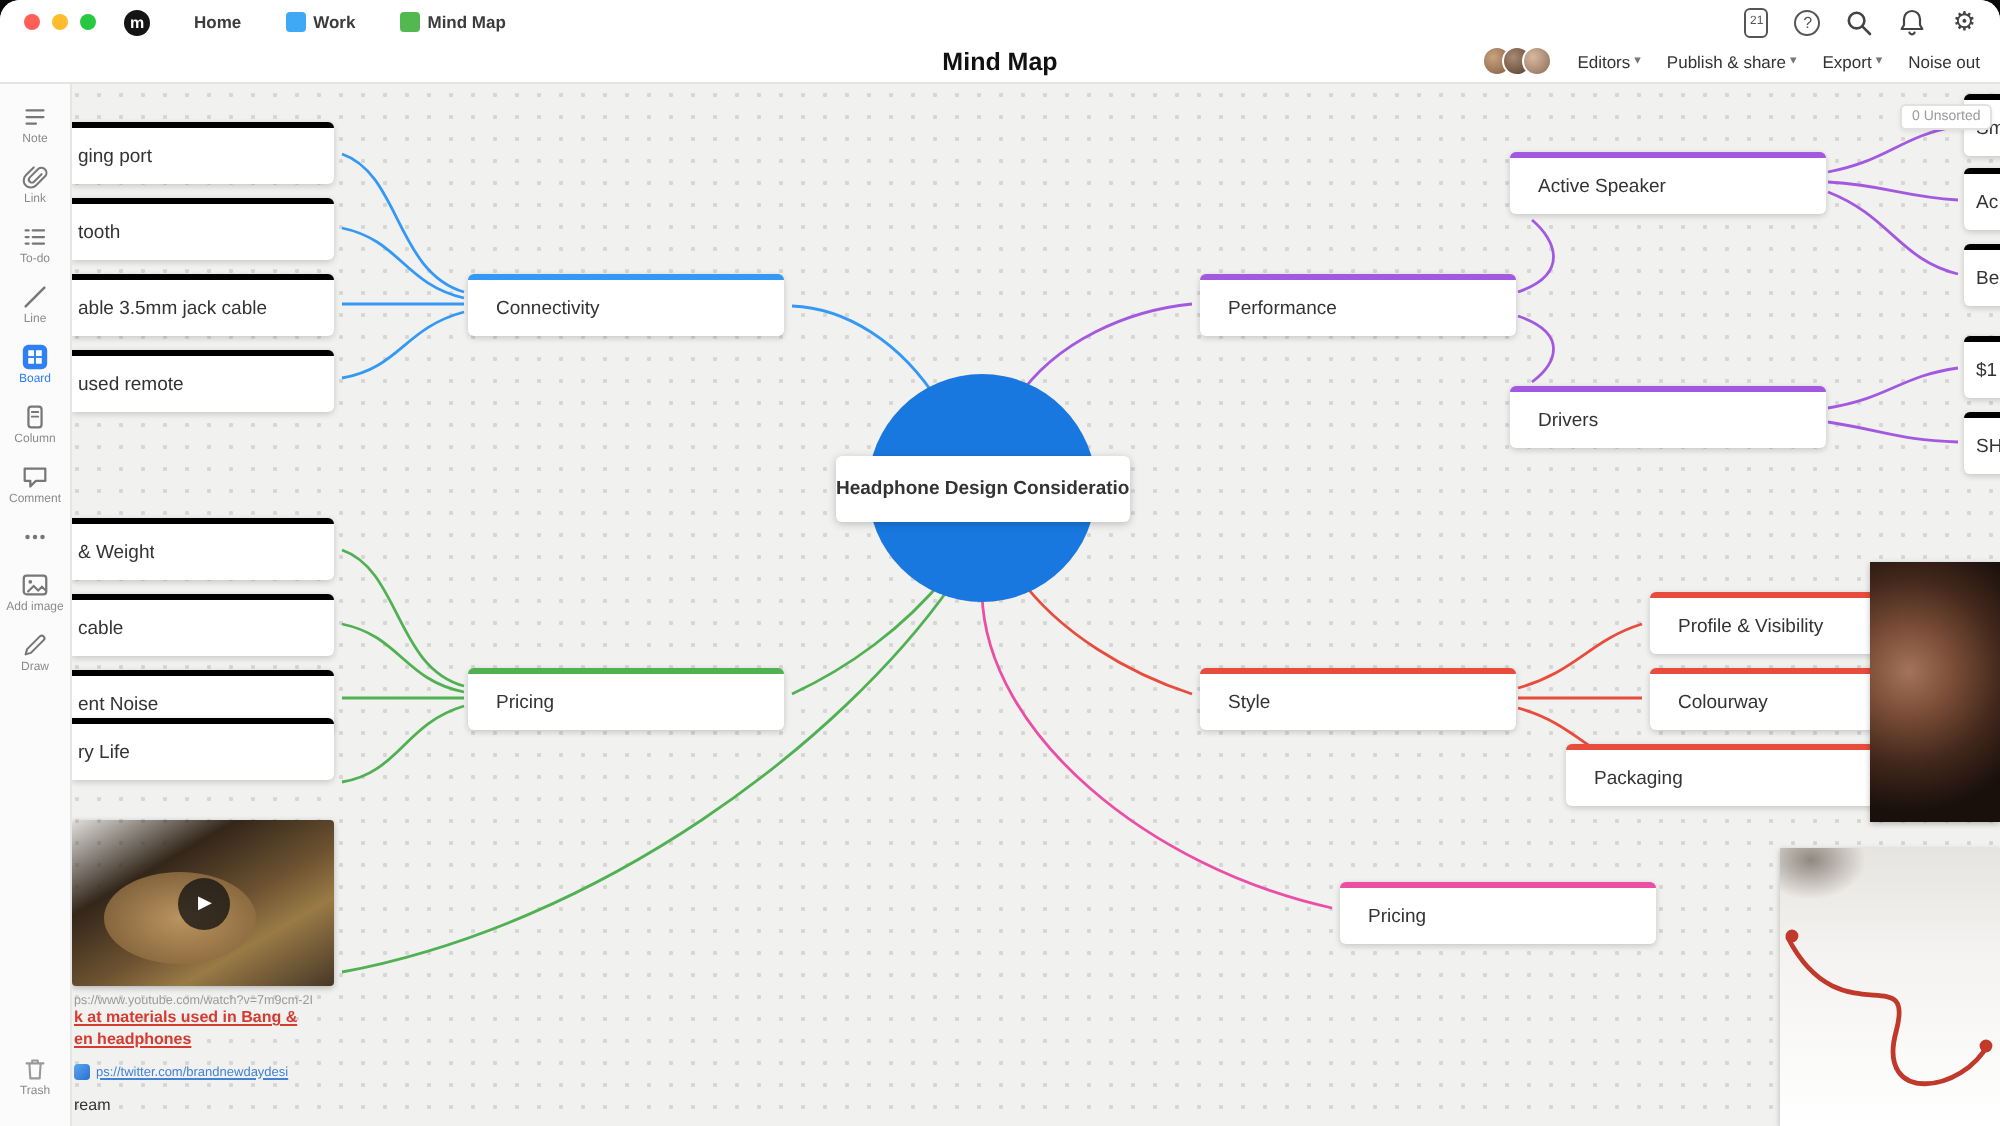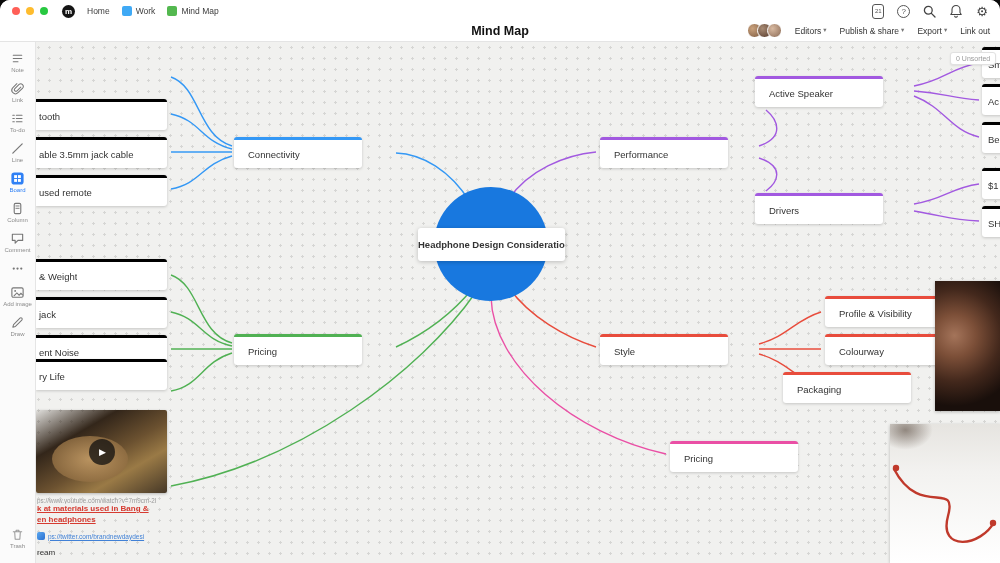--- a/index.html
+++ b/index.html
@@ -5,21 +5,21 @@
   *{margin:0;padding:0;box-sizing:border-box}
   html,body{width:1000px;height:563px;overflow:hidden;background:#0a0a0a;font-family:"Liberation Sans",sans-serif}
   .window{position:relative;width:1000px;height:563px;border-radius:10px 10px 0 0;overflow:hidden;background:#fff}
 
   
   .topbar{position:absolute;top:0;left:0;right:0;height:42px;background:#fff;border-bottom:1px solid #e4e4e4;z-index:30}
   .row1{position:absolute;top:0;left:0;right:0;height:22px;display:flex;align-items:center;padding:0 12px}
   .tl{width:8px;height:8px;border-radius:50%;margin-right:6px;display:inline-block}
   .tl.red{background:#ff5f57}.tl.yel{background:#febc2e}.tl.grn{background:#28c840}
   .logo{width:13px;height:13px;border-radius:50%;background:#141414;color:#fff;font-size:8px;font-weight:bold;display:flex;align-items:center;justify-content:center;margin-left:8px}
-  .crumb{display:flex;align-items:center;gap:4px;margin-left:12px;font-size:8.5px;font-weight:normal;color:#3c3c3c;cursor:pointer}
+  .crumb{display:flex;align-items:center;gap:4px;margin-left:22px;font-size:8.5px;font-weight:bold;color:#3c3c3c;cursor:pointer}
   .crumb .bico{width:10px;height:10px;border-radius:2px}
   .bico.work{background:#3fa9f5}.bico.mindmap{background:#53b84f}
   .row1-right{margin-left:auto;display:flex;align-items:center;gap:13px}
   .devbadge{width:12px;height:15px;border:1.2px solid #555;border-radius:3px;font-size:6px;color:#555;display:flex;align-items:center;justify-content:center}
   .helpcirc{width:13px;height:13px;border:1.2px solid #555;border-radius:50%;font-size:8px;color:#555;display:flex;align-items:center;justify-content:center}
   .geartxt{font-family:"DejaVu Sans",sans-serif;font-size:13px;color:#444;line-height:1}
   .row2{position:absolute;top:22px;left:0;right:0;height:20px}
   .board-title{position:absolute;left:50%;top:2px;transform:translateX(-50%);font-size:12.5px;font-weight:bold;color:#111}
   .row2-right{position:absolute;right:10px;top:1px;display:flex;align-items:center;gap:13px;font-size:8.5px;color:#333}
   .avgroup{display:flex;align-items:center}
@@ -43,21 +43,21 @@
   .connectors{position:absolute;left:0;top:0;z-index:2}
   .connectors path{fill:none;stroke-width:1.4}
   .st-blue{stroke:var(--c-blue,#3498f5)}
   .st-purple{stroke:var(--c-purple,#a259e0)}
   .st-green{stroke:var(--c-green,#50b153)}
   .st-red{stroke:var(--c-red,#e84c3c)}
   .st-pink{stroke:var(--c-pink,#ea4fa5)}
   .center-circle{position:absolute;left:434px;top:145px;width:114px;height:114px;border-radius:50%;background:var(--c-circle,#1878df);z-index:3}
   .node{position:absolute;height:31px;background:#fff;border-radius:3px;box-shadow:0 1px 3px rgba(0,0,0,.18);display:flex;align-items:center;z-index:4;cursor:pointer}
   .nlabel{font-size:9.5px;color:#333;padding-left:14px;white-space:nowrap;overflow:hidden}
-  .topic{width:128px;border-top:3px solid #999}
+  .topic{width:158px;border-top:3px solid #999}
   .b-blue{border-top-color:var(--c-blue,#3498f5)}
   .b-purple{border-top-color:var(--c-purple,#a259e0)}
   .b-green{border-top-color:var(--c-green,#50b153)}
   .b-red{border-top-color:var(--c-red,#e84c3c)}
   .b-pink{border-top-color:var(--c-pink,#ea4fa5)}
   .frag{width:131px;left:36px;border-radius:0 3px 3px 0;border-top:3px solid}
   .frag .nlabel{padding-left:3px}
   .rfrag{width:60px;left:982px;border-top:3px solid}
   .rfrag .nlabel{padding-left:6px}
   .center-node{left:418px;top:186px;width:147px;height:33px;justify-content:center;z-index:5;box-shadow:0 1px 4px rgba(0,0,0,.22)}
@@ -131,21 +131,21 @@
           </span>
         <span class="tbbtn">
             <span>Publish &amp; share</span>
             <span class="chev">▾</span>
           </span>
         <span class="tbbtn">
             <span>Export</span>
             <span class="chev">▾</span>
           </span>
         <span class="tbbtn">
-            <span>Link out</span>
+            <span>Noise out</span>
           </span>
       </div>
     </div>
   </header>
 
   <div class="canvas">
 
     <svg class="connectors" width="1000" height="521" viewBox="0 0 1000 521">
       <defs>
         <marker id="ar-blue" markerWidth="7" markerHeight="7" refX="5" refY="3.5" orient="auto">
@@ -214,35 +214,38 @@
     <div class="node topic b-green" style="left:234px;top:292px">
       <span class="nlabel">Pricing</span>
     </div>
     <div class="node topic b-red" style="left:600px;top:292px">
       <span class="nlabel">Style</span>
     </div>
     <div class="node topic b-pink" style="left:670px;top:399px">
       <span class="nlabel">Pricing</span>
     </div>
 
+    <div class="node frag b-blue" style="top:19px">
+      <span class="nlabel">ging port</span>
+    </div>
     <div class="node frag b-blue" style="top:57px">
       <span class="nlabel">tooth</span>
     </div>
     <div class="node frag b-blue" style="top:95px">
       <span class="nlabel">able 3.5mm jack cable</span>
     </div>
     <div class="node frag b-blue" style="top:133px">
       <span class="nlabel">used remote</span>
     </div>
 
     <div class="node frag b-green" style="top:217px">
       <span class="nlabel">&amp; Weight</span>
     </div>
     <div class="node frag b-green" style="top:255px">
-      <span class="nlabel">jack</span>
+      <span class="nlabel">cable</span>
     </div>
     <div class="node frag b-green" style="top:293px">
       <span class="nlabel">ent Noise</span>
     </div>
     <div class="node frag b-green" style="top:317px">
       <span class="nlabel">ry Life</span>
     </div>
 
     <div class="node topic b-purple" style="left:755px;top:34px">
       <span class="nlabel">Active Speaker</span>

